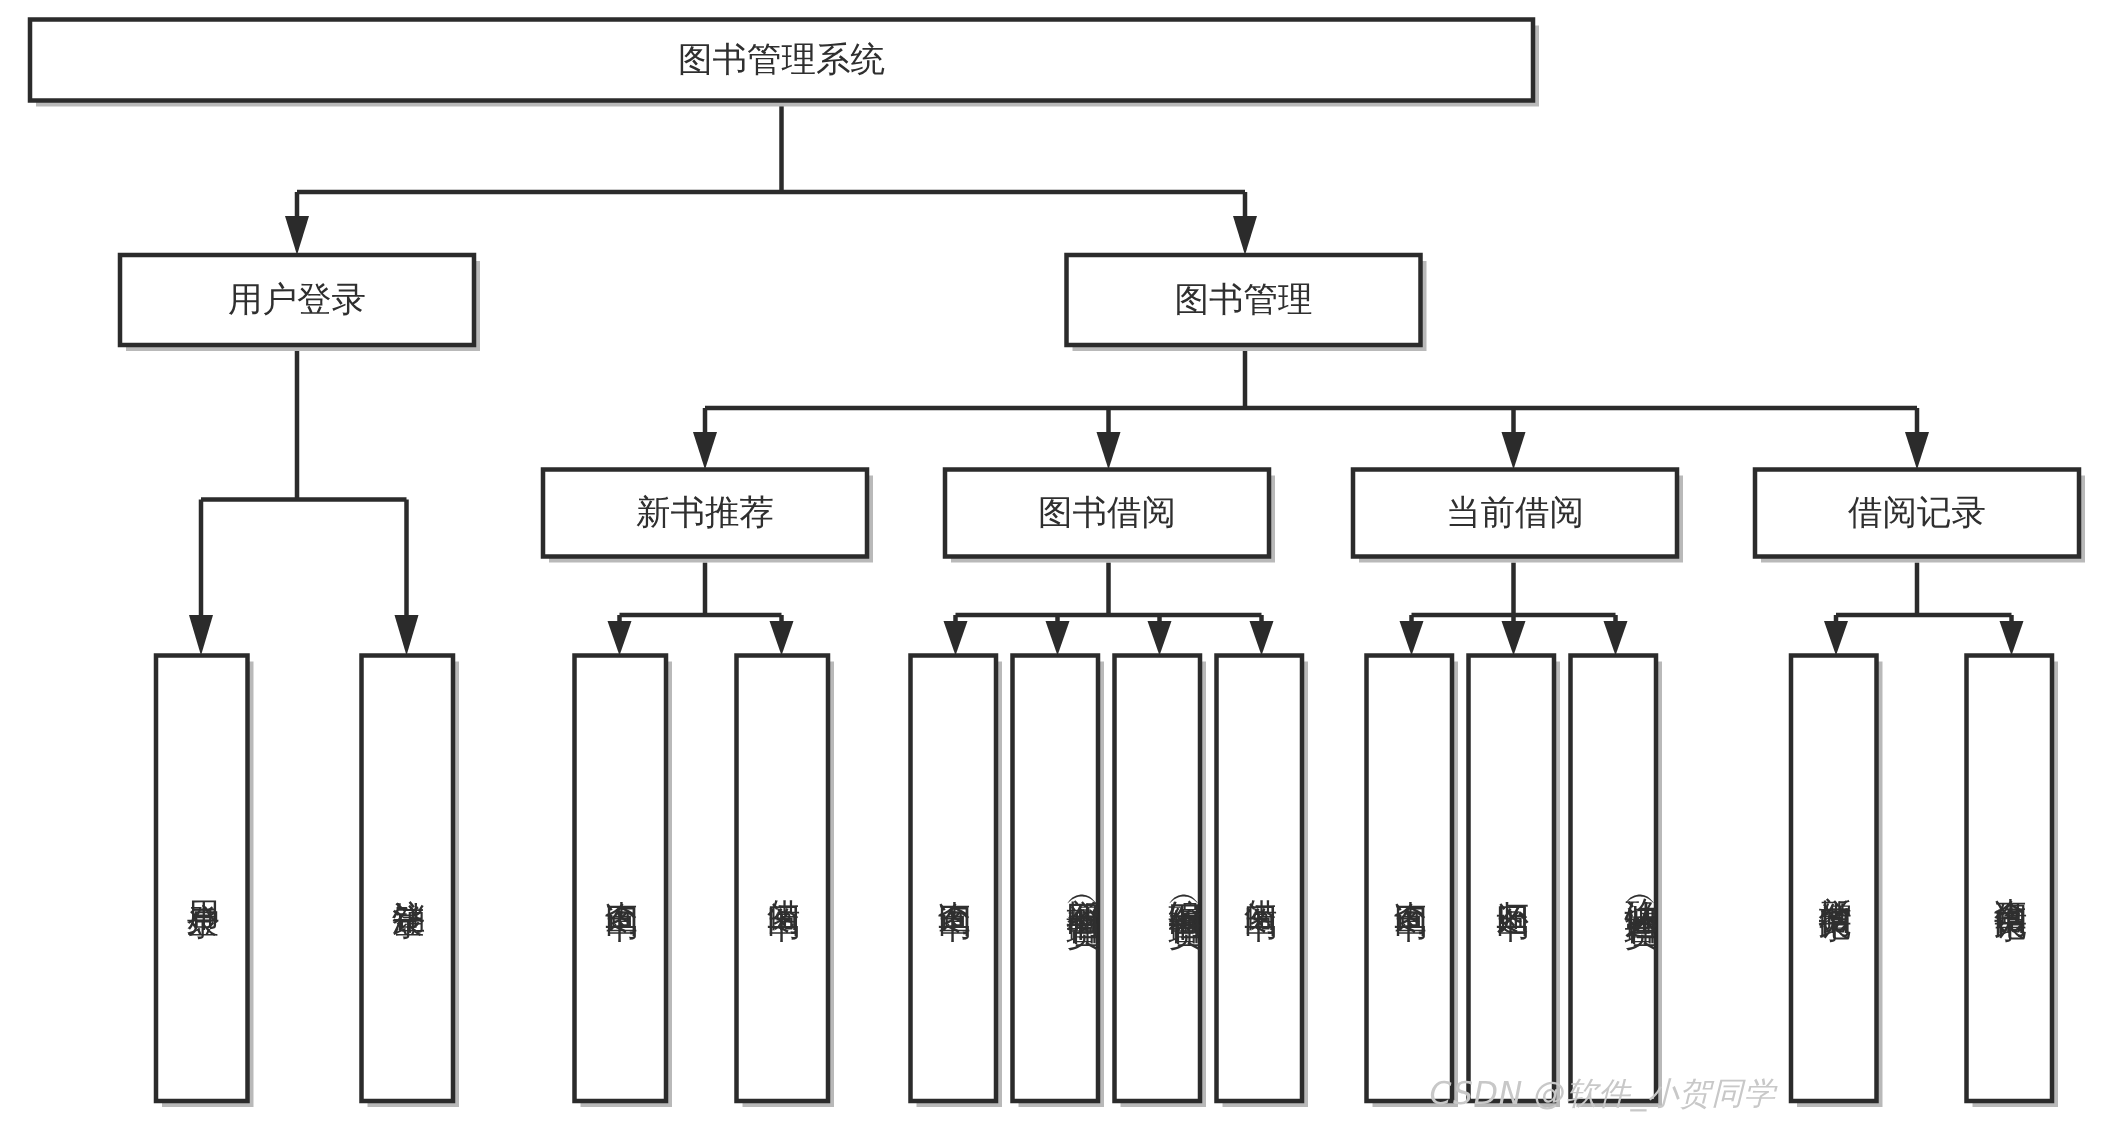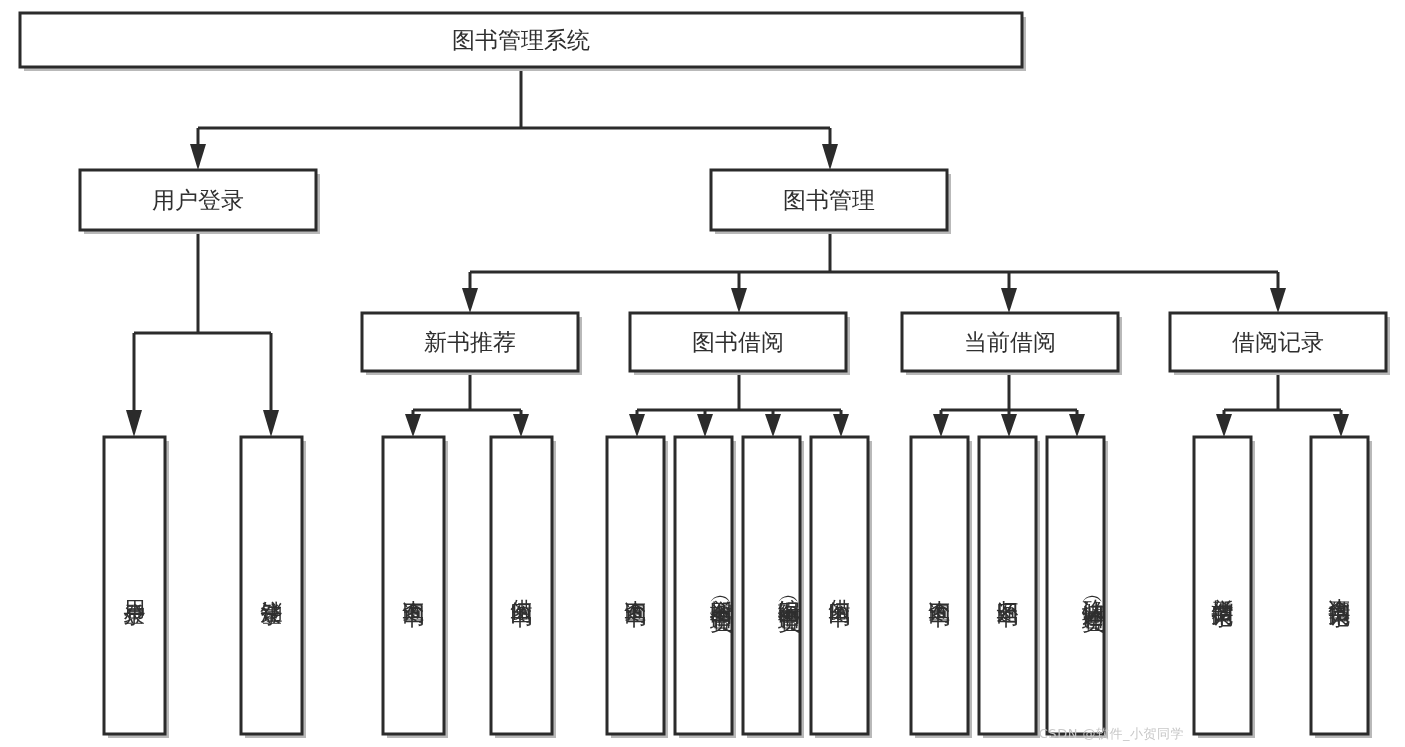--- a/index.html
+++ b/index.html
@@ -49,24 +49,25 @@
     font-size:22px;
     line-height:1;
     pointer-events:none;
     user-select:none;
   }
   .watermark{
     position:absolute;
     right:6px;
     bottom:4px;
     color:#c8c8c8;
-    font-size:13px;
+    font-size:21px;
     font-family:"DejaVu Sans","Liberation Sans",sans-serif;
     letter-spacing:0.5px;
     user-select:none;
+    font-style:italic;
   }
 </style>
 </head>
 <body>
 
 <div id="diagram-root">
 
   <svg id="tree" viewBox="0 0 1405 747">
 
     <g>

